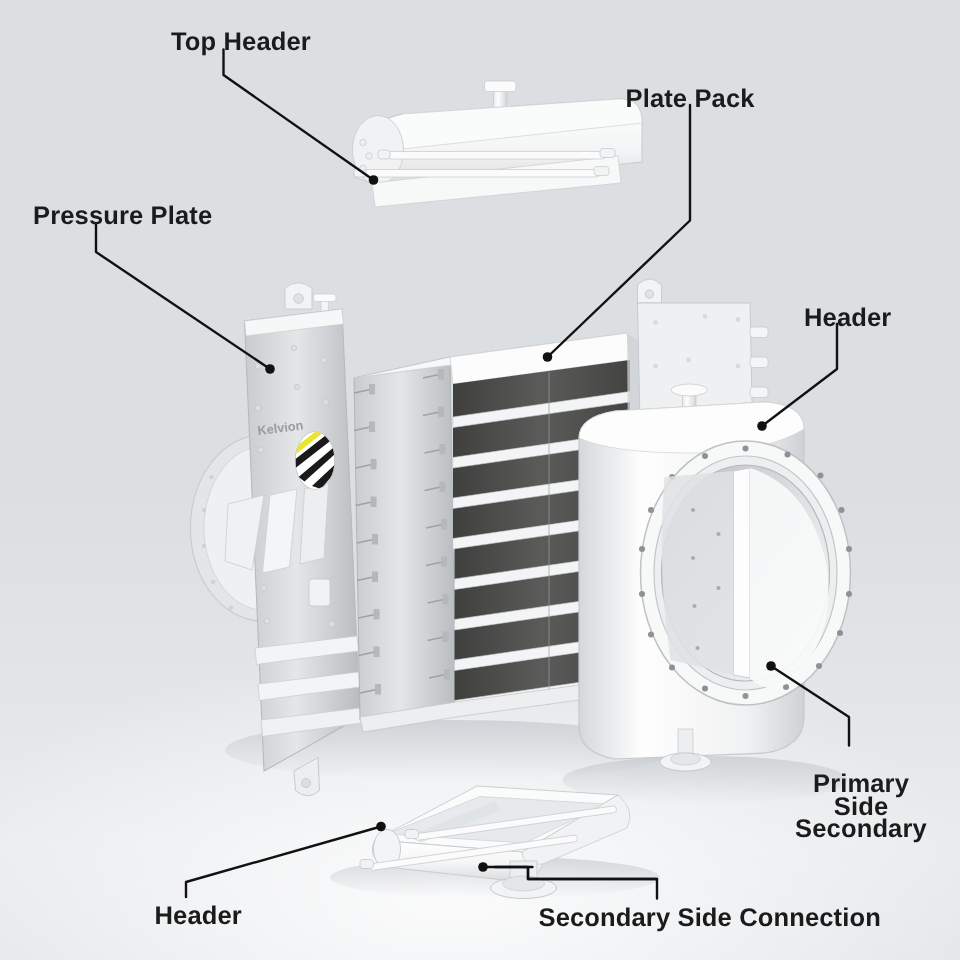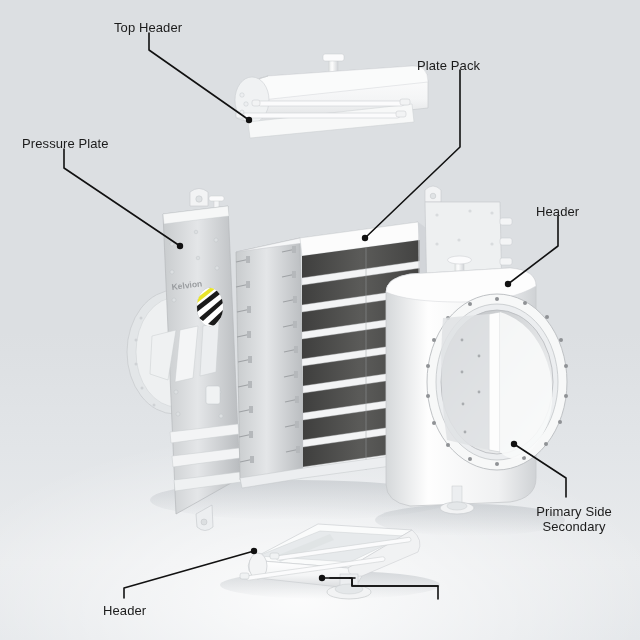--- a/index.html
+++ b/index.html
@@ -12,21 +12,21 @@
   #stage{position:relative;width:640px;height:640px;overflow:hidden;}
 
   
   .bg{position:absolute;inset:0;
       background:
         radial-gradient(ellipse 520px 240px at 300px 600px, rgba(255,255,255,.85) 0%, rgba(255,255,255,0) 70%),
         linear-gradient(180deg,#dcdfe2 0%,#dcdfe2 52%,#e2e5e8 70%,#e9ebed 88%,#e4e7ea 100%);
   }
 
   
-  .callout{position:absolute;font-size:13px;font-weight:normal;color:#1b1b1b;
+  .callout{position:absolute;font-size:17px;font-weight:bold;color:#1b1b1b;
            letter-spacing:.1px;line-height:14px;white-space:nowrap;}
   .callout.two-line{white-space:normal;text-align:center;line-height:15px;}
 
   
   .layer{position:absolute;left:0;top:0;width:640px;height:640px;}
   .leader{fill:none;stroke:#111;stroke-width:1.6;stroke-linecap:round;stroke-linejoin:round;}
   .leaddot{fill:#111;}
 </style>
 </head>
 <body>
@@ -404,21 +404,22 @@
   </svg>
 
   <div class="callout" style="left:114px;top:21px;">Top Header</div>
 
   <div class="callout" style="left:417px;top:59px;">Plate Pack</div>
 
   <div class="callout" style="left:22px;top:137px;">Pressure Plate</div>
 
   <div class="callout" style="left:536px;top:205px;">Header</div>
 
-  <div class="callout two-line" style="left:522px;top:504px;width:104px;">
+  <div class="callout two-line" style="left:522px;top:515px;width:104px;">
     <div>Primary Side</div>
     <div>Secondary</div>
   </div>
 
   <div class="callout" style="left:103px;top:604px;">Header</div>
 
+  <div class="callout" style="left:359px;top:605px;">Secondary Side Connection</div>
 
 </div>
 
 </body></html>

